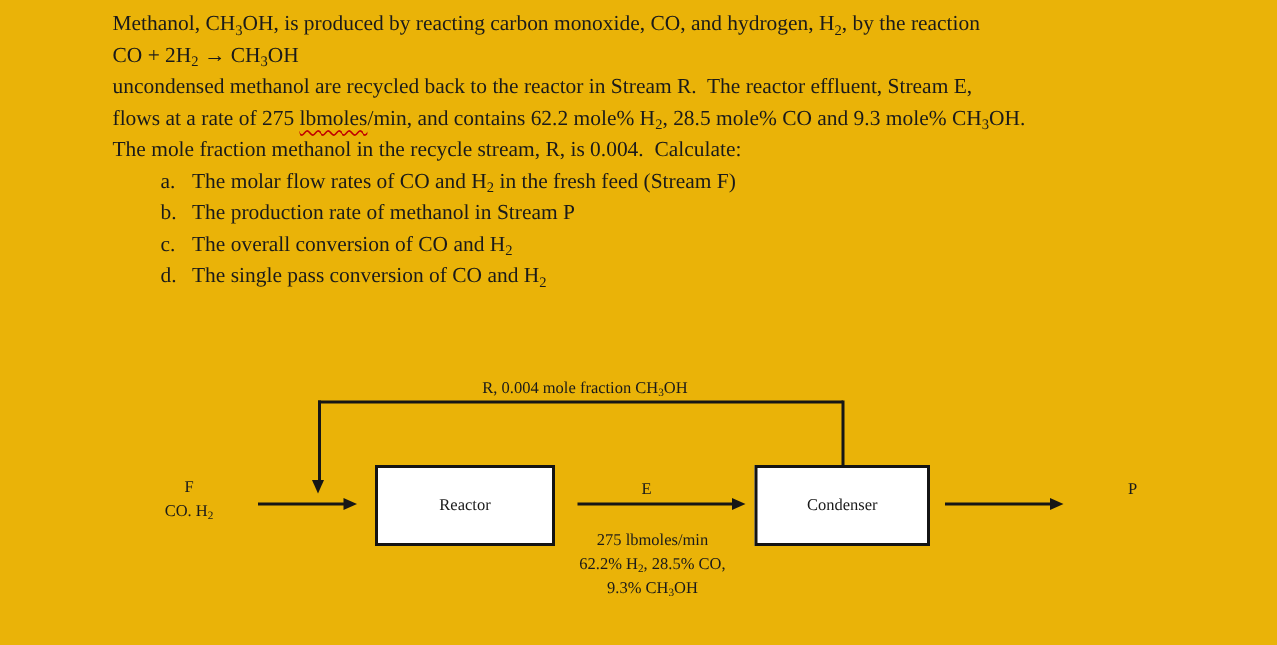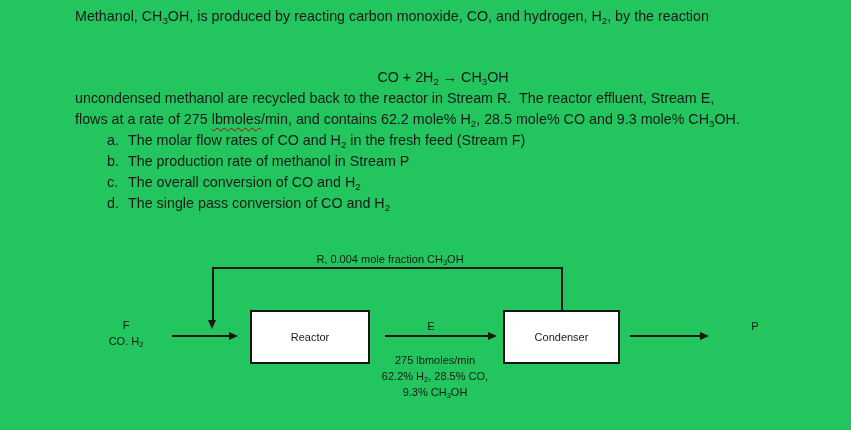--- a/index.html
+++ b/index.html
@@ -1,26 +1,26 @@
 <!DOCTYPE html>
 <html><head>
 <meta charset="utf-8">
 <style>
   html,body { margin:0; padding:0; background:#ffffff; }
   .page {
-    position:relative; width:851px; height:430px; background:#22c55e;
-    font-family:Liberation Sans, sans-serif;
+    position:relative; width:851px; height:430px; background:#eab308;
+    font-family:Liberation Serif, serif;
     color:#1a1a1a; overflow:hidden;
   }
   sub { font-size:68%; line-height:0; vertical-align:baseline; position:relative; top:0.28em; }
 
   
   .textcol { position:absolute; left:75px; top:6px; width:762px; font-size:14.3px; line-height:21px; }
   .tline { height:21px; white-space:pre; }
-  .tline.center { text-align:center; padding-right:26px;margin-top:40px; }
+  .tline.center { padding-right:26px; }
   .misspell {
     text-decoration:underline wavy #c00000 1px;
     text-decoration-skip-ink:none;
     text-underline-offset:3px;
     margin-top:20px;
   }
   .li { padding-left:32px; }
   .li .letter { display:inline-block; width:21px; }
 
   
@@ -41,20 +41,21 @@
 </head>
 <body>
 
 <div class="page">
 
   <div class="textcol">
     <div class="tline">Methanol, CH<sub>3</sub>OH, is produced by reacting carbon monoxide, CO, and hydrogen, H<sub>2</sub>, by the reaction</div>
     <div class="tline center">CO + 2H<sub>2</sub> → CH<sub>3</sub>OH</div>
     <div class="tline">uncondensed methanol are recycled back to the reactor in Stream R.  The reactor effluent, Stream E,</div>
     <div class="tline"><span>flows at a rate of 275 </span><span class="misspell">lbmoles</span><span>/min, and contains 62.2 mole% H<sub>2</sub>, 28.5 mole% CO and 9.3 mole% CH<sub>3</sub>OH.</span></div>
+    <div class="tline">The mole fraction methanol in the recycle stream, R, is 0.004.  Calculate:</div>
     <div class="tline li"><span class="letter">a.</span><span>The molar flow rates of CO and H<sub>2</sub> in the fresh feed (Stream F)</span></div>
     <div class="tline li"><span class="letter">b.</span><span>The production rate of methanol in Stream P</span></div>
     <div class="tline li"><span class="letter">c.</span><span>The overall conversion of CO and H<sub>2</sub></span></div>
     <div class="tline li"><span class="letter">d.</span><span>The single pass conversion of CO and H<sub>2</sub></span></div>
   </div>
 
   <div class="diagram">
 
     <div class="dlabel" style="left:312px; top:235px; width:156px;">R, 0.004 mole fraction CH<sub>3</sub>OH</div>
     <div class="line" style="left:212px; top:251px; width:350px; height:1.5px;"></div>

